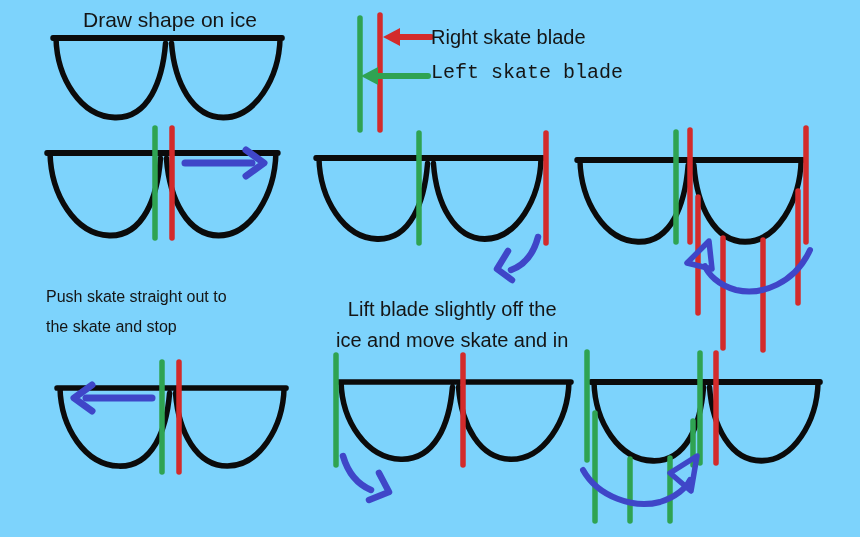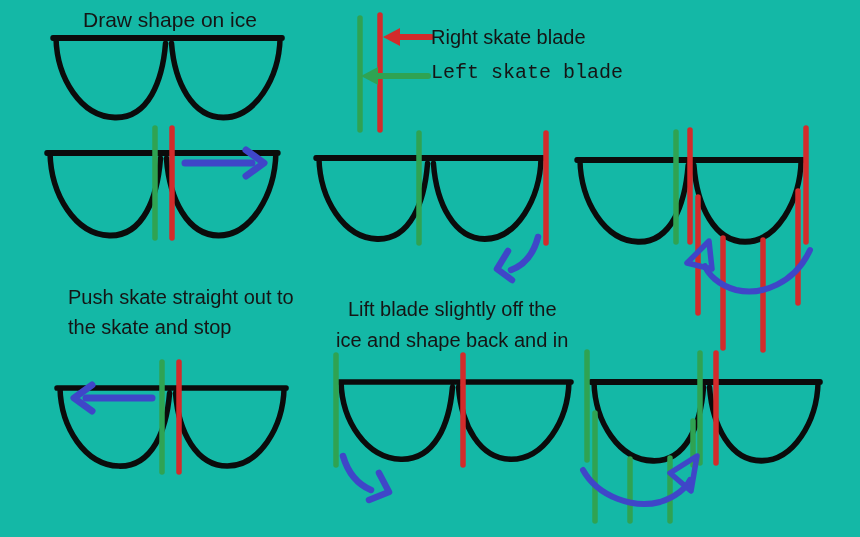--- a/index.html
+++ b/index.html
@@ -1,23 +1,23 @@
 <!DOCTYPE html>
 <html><head>
 <meta charset="utf-8">
 <style>
   html,body{margin:0;padding:0;background:#ffffff;}
-  .stage{position:relative;width:860px;height:537px;background:#14b8a6;overflow:hidden;
+  .stage{position:relative;width:860px;height:537px;background:#7dd3fc;overflow:hidden;
          font-family:"Liberation Sans", sans-serif;color:#111;}
   .stage svg{position:absolute;left:0;top:0;}
   .label{position:absolute;white-space:nowrap;color:#151515;}
   .title{left:55px;top:8px;width:230px;text-align:center;font-size:21px;}
   .legend-right{left:431px;top:26px;font-size:20px;}
   .legend-left{left:431px;top:61px;font-size:20px;font-family:Liberation Mono, monospace;}
-  .push-text{left:46px;top:282px;font-size:20px;line-height:30px;margin-left:22px;}
+  .push-text{left:46px;top:282px;font-size:16px;line-height:30px;}
   .lift-text{left:336px;top:294px;font-size:20px;line-height:31px;text-align:center;}
   svg line{stroke-linecap:round;}
   svg path{fill:none;stroke-linecap:round;stroke-linejoin:round;}
   svg polyline{fill:none;stroke-linecap:round;stroke-linejoin:round;}
 </style>
 </head>
 <body>
 
 <div class="stage">
 
@@ -87,16 +87,16 @@
   <div class="label legend-right">Right skate blade</div>
   <div class="label legend-left">Left skate blade</div>
 
   <div class="label push-text">
     <div>Push skate straight out to</div>
     <div>the skate and stop</div>
   </div>
 
   <div class="label lift-text">
     <div>Lift blade slightly off the</div>
-    <div>ice and shape back and in</div>
+    <div>ice and move skate and in</div>
   </div>
 
 </div>
 
 </body></html>

